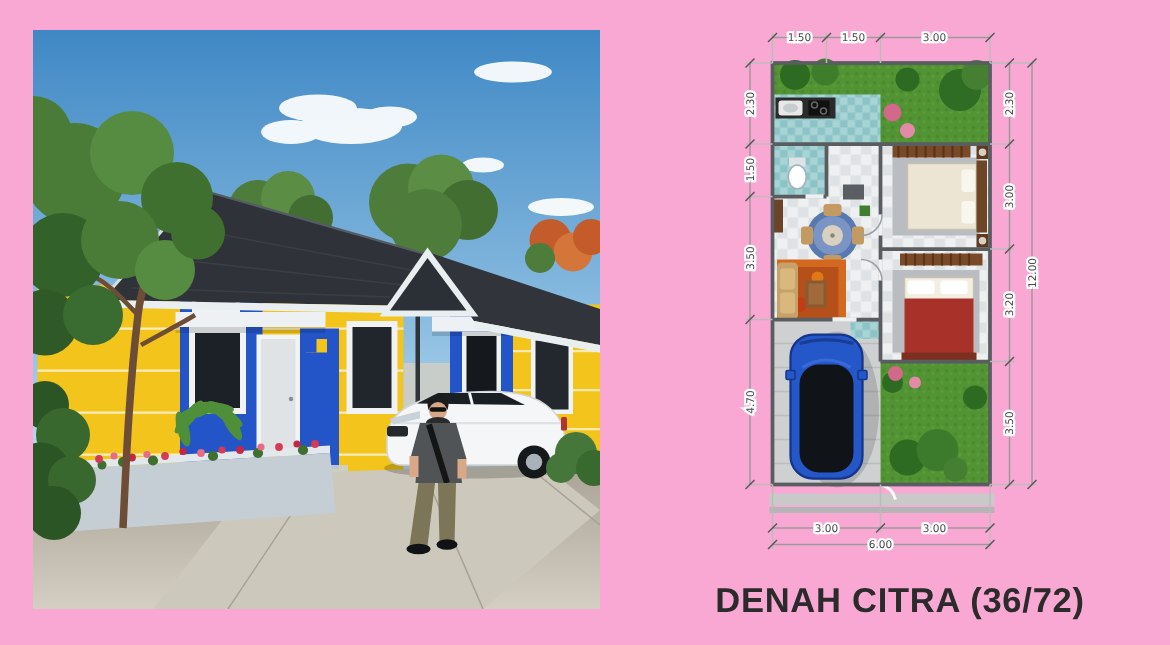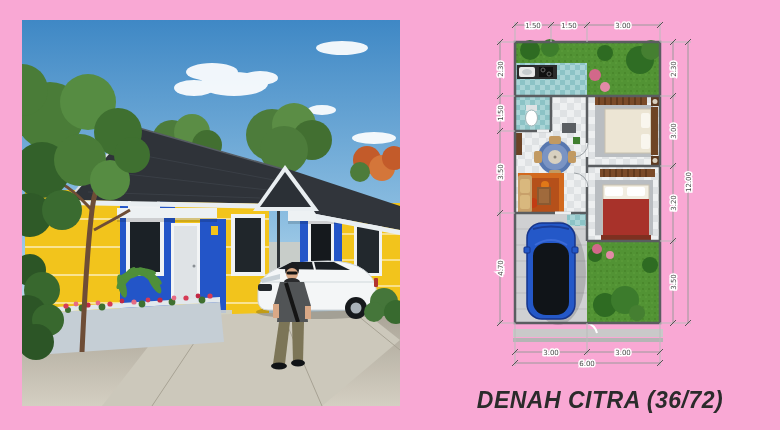--- a/index.html
+++ b/index.html
@@ -3,21 +3,21 @@
 <meta charset="utf-8">
 <style>
   html,body{margin:0;padding:0;background:#ffffff;}
   .canvas{position:relative;width:780px;height:430px;background:#f9a8d4;overflow:hidden;
           font-family:"Liberation Sans",sans-serif;}
   .render-panel{position:absolute;left:22px;top:20px;width:378px;height:386px;}
   .plan-panel{position:absolute;left:455px;top:5px;width:270px;height:420px;}
   .plan-caption{position:absolute;top:382px;left:0;width:100%;text-align:center;
                 transform:translateX(10px);
                 font-family:"Liberation Sans",sans-serif;font-weight:600;font-size:23px;
-                letter-spacing:.5px;color:#2b2b2b;white-space:nowrap;font-style:italic;}
+                letter-spacing:.5px;color:#2b2b2b;white-space:nowrap;}
   .dim-label{font-family:"DejaVu Sans",sans-serif;font-size:7px;fill:#4a4a4a;
              paint-order:stroke fill;stroke:#ffffff;stroke-width:3px;}
   svg{display:block;}
 </style>
 </head>
 <body>
 
 <div class="canvas">
 
   <figure class="render-panel" style="margin:0">

